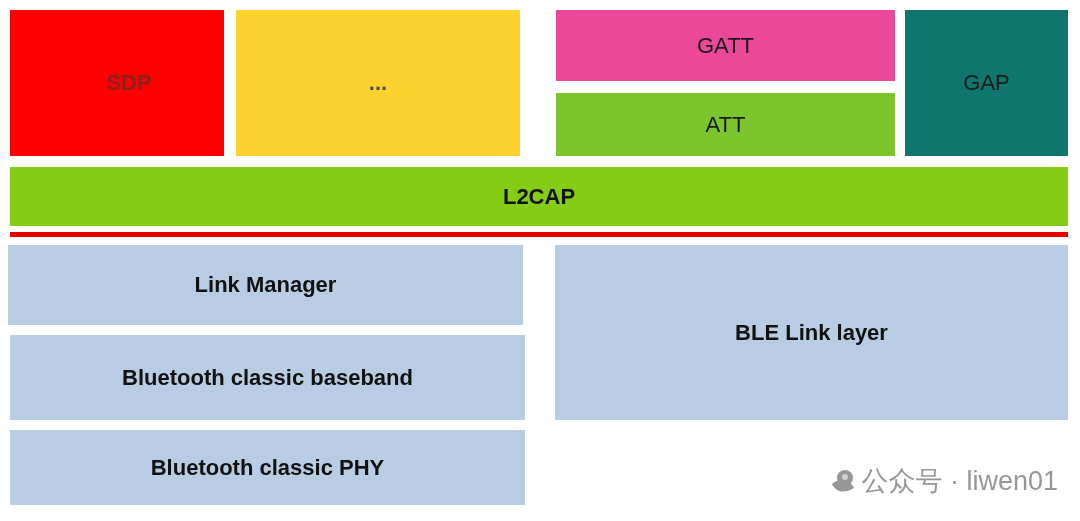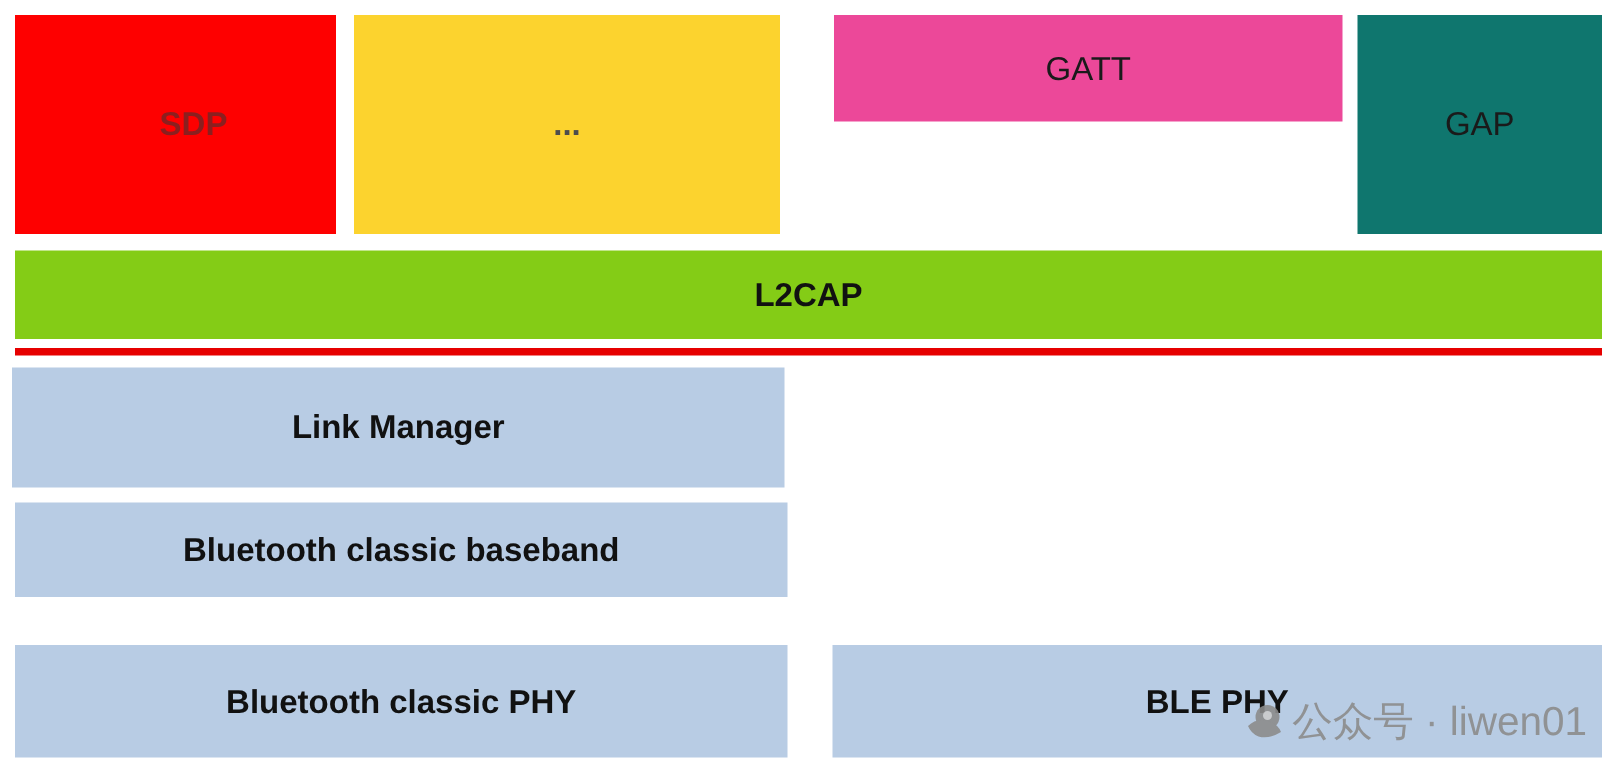--- a/index.html
+++ b/index.html
@@ -68,21 +68,21 @@
     background: #e60000;
   }
 
   
   .lowblock {
     background: #b8cce4;
     font-weight: bold;
     color: #111111;
   }
   .link-manager   { left: 8px;  top: 245px; width: 515px; height: 80px; }
-  .classic-bb     { left: 10px;  top: 335px; width: 515px; height: 63px; }
+  .classic-bb     { left: 10px;  top: 335px; width: 515px; height: 85px; }
   .classic-phy    { left: 10px;  top: 430px; width: 515px; height: 75px; }
   .ble-link-layer { left: 555px; top: 245px; width: 513px; height: 175px; }
   .ble-phy        { left: 555px; top: 430px; width: 513px; height: 75px; }
 
   
   .watermark {
     position: absolute;
     right: 22px;
     bottom: 22px;
     display: flex;
@@ -105,35 +105,36 @@
 <body>
 
 <div class="canvas">
 
   <div class="block sdp">SDP</div>
 
   <div class="block dots">...</div>
 
   <div class="block gatt">GATT</div>
 
+  <div class="block att">ATT</div>
 
   <div class="block gap">GAP</div>
 
   <div class="block l2cap">L2CAP</div>
 
   <div class="hci-line"></div>
 
   <div class="block lowblock link-manager">Link Manager</div>
 
   <div class="block lowblock classic-bb">Bluetooth classic baseband</div>
 
   <div class="block lowblock classic-phy">Bluetooth classic PHY</div>
 
+  <div class="block lowblock ble-link-layer">BLE Link layer</div>
 
-  <div class="block lowblock ble-phy">BLE PHY</div>
 
   <div class="watermark">
     <span class="logo">
       <svg width="30" height="30" viewBox="0 0 30 30" aria-hidden="true">
         <circle cx="17" cy="12" r="8" fill="#8c8c8c"></circle>
         <path d="M4 18 q6 -6 14 -3 q6 2 8 7 q-8 5 -15 3 q-5 -2 -7 -7 z" fill="#8c8c8c"></path>
         <circle cx="17" cy="11" r="3" fill="#ffffff" opacity="0.55"></circle>
       </svg>
     </span>
     <span>公众号 · liwen01</span>

